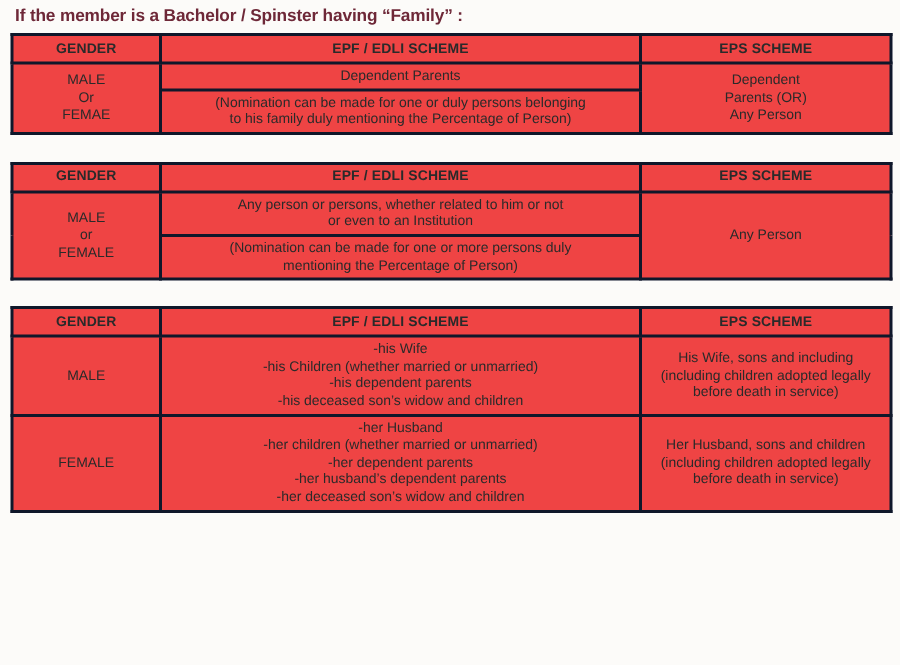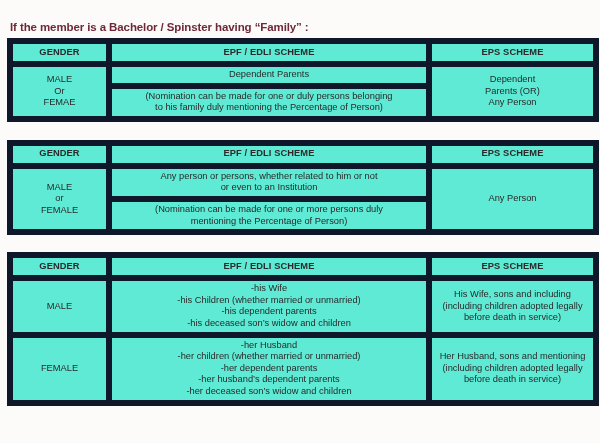--- a/index.html
+++ b/index.html
@@ -12,21 +12,21 @@
     background: #fcfbf9;
     font-family: "Liberation Sans", sans-serif;
     color: #222222;
     overflow: hidden;
   }
   .page {
     width: 600px;
     height: 443px;
     position: relative;
     box-sizing: border-box;
-    padding: 16px 7px;
+    padding: 0 7px;
   }
   .section {
     margin: 0;
   }
   .heading {
     color: #6e2838;
     font-weight: bold;
     font-size: 11.5px;
     letter-spacing: -0.1px;
     line-height: 14px;
@@ -37,29 +37,29 @@
   .sec2 { padding-top: 18px; }
   .sec3 { padding-top: 17px; }
 
   table.tbl {
     border-collapse: collapse;
     width: 586px;
     table-layout: fixed;
     background: #ffffff;
   }
   table.tbl td, table.tbl th {
-    border: 6px solid #0f172a;
+    border: 2px solid #0f172a;
     padding: 2px 3px;
     font-size: 9.3px;
     line-height: 11.6px;
     color: #2a2a2a;
     font-weight: normal;
     vertical-align: middle;
     text-align: center;
-    background: #5eead4;
+    background: #ef4444;
   }
   table.tbl th {
     font-weight: bold;
     font-size: 9.3px;
     letter-spacing: 0.1px;
     padding: 2px 3px;
     height: 13px;
   }
   .col-gender { width: 99px; }
   .col-epf { width: 320px; }
@@ -187,21 +187,21 @@
       <tr>
         <td class="bold-gender">FEMALE</td>
         <td class="left-list cellpad">
           <div>-her Husband</div>
           <div>-her children (whether married or unmarried)</div>
           <div>-her dependent parents</div>
           <div>-her husband’s dependent parents</div>
           <div>-her deceased son’s widow and children</div>
         </td>
         <td class="cellpad">
-          <span>Her Husband, sons and mentioning</span><br>
+          <span>Her Husband, sons and children</span><br>
           <span>(including children adopted legally</span><br>
           <span>before death in service)</span>
         </td>
       </tr>
     </tbody>
       </table>
   </div>
 
 </div>
 

